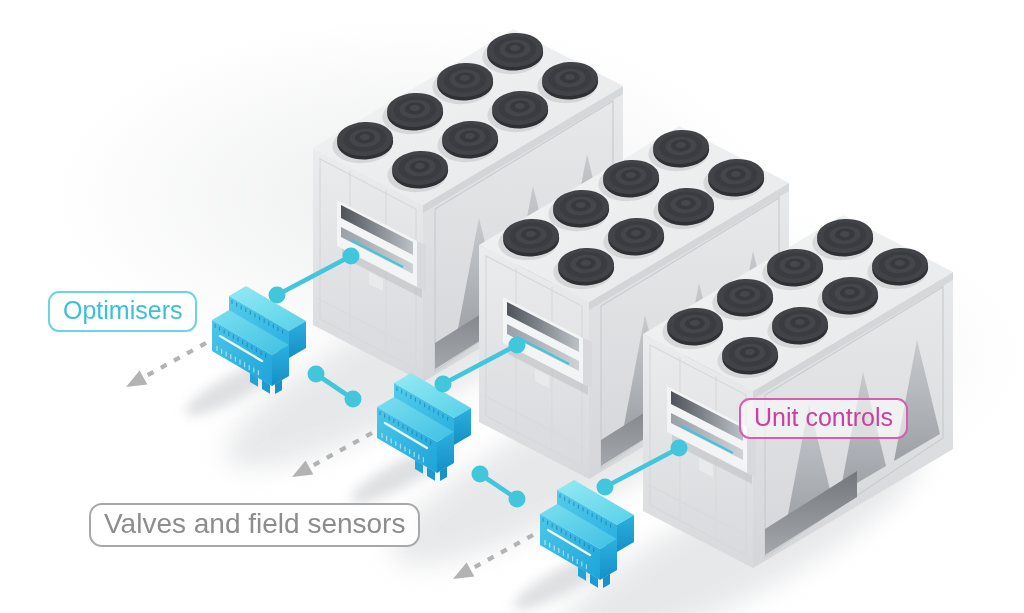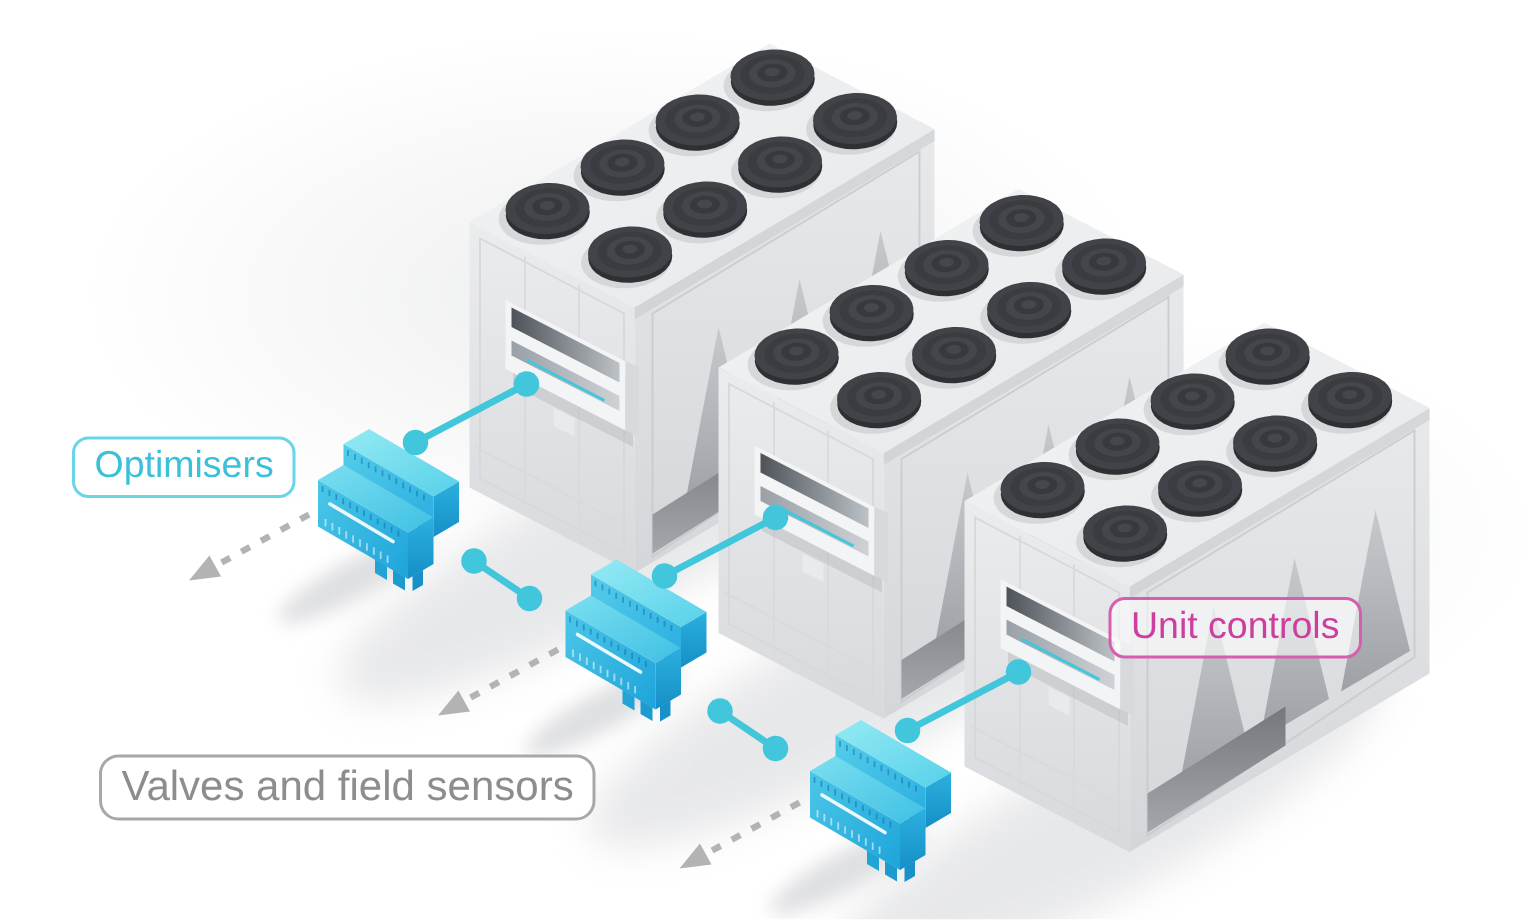--- a/index.html
+++ b/index.html
@@ -22,21 +22,21 @@
     font-family:"Liberation Sans",sans-serif;
   }
   .stage svg{position:absolute;left:0;top:0;}
   .label{
     position:absolute;font-size:25px;line-height:1.15;white-space:nowrap;
     padding:3px 13px 5px;border:2px solid;border-radius:11px;
     background:rgba(255,255,255,.88);
   }
   #label-optimisers{left:48px;top:291px;color:var(--optimiser-label-text);border-color:var(--optimiser-label-border);}
   #label-unit-controls{left:739px;top:398px;color:var(--unit-controls-text);border-color:var(--unit-controls-border);background:rgba(255,255,255,.55);}
-  #label-valves{left:66px;top:503px;font-size:28px;color:var(--valves-label-text);border-color:var(--valves-label-border);border-radius:13px;}
+  #label-valves{left:89px;top:503px;font-size:28px;color:var(--valves-label-text);border-color:var(--valves-label-border);border-radius:13px;}
   .cyan-stroke{stroke:var(--accent-cyan);}
   .cyan-fill{fill:var(--accent-cyan);}
   .arrow-stroke{stroke:var(--arrow-gray);}
   .arrow-fill{fill:var(--arrow-gray);}
 </style>
 </head>
 <body>
 
 <div class="stage">
 

